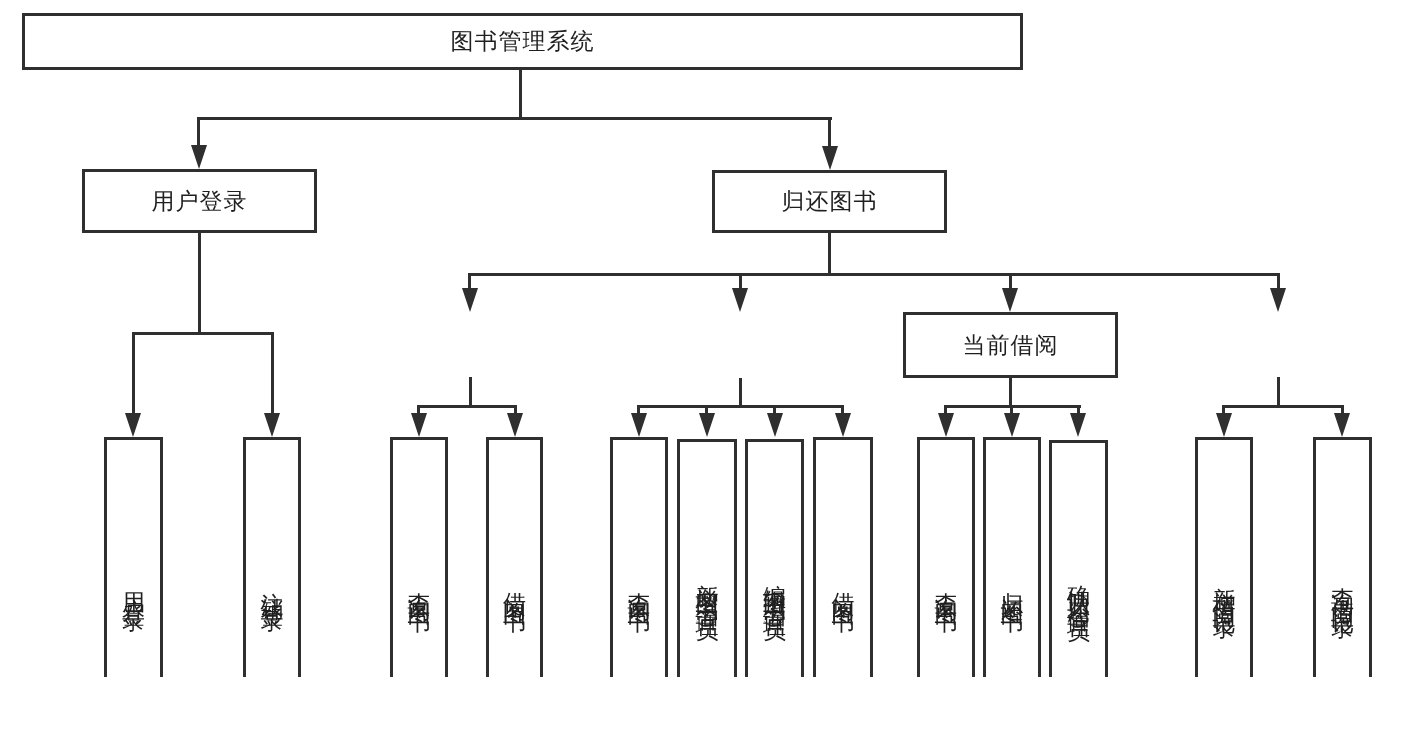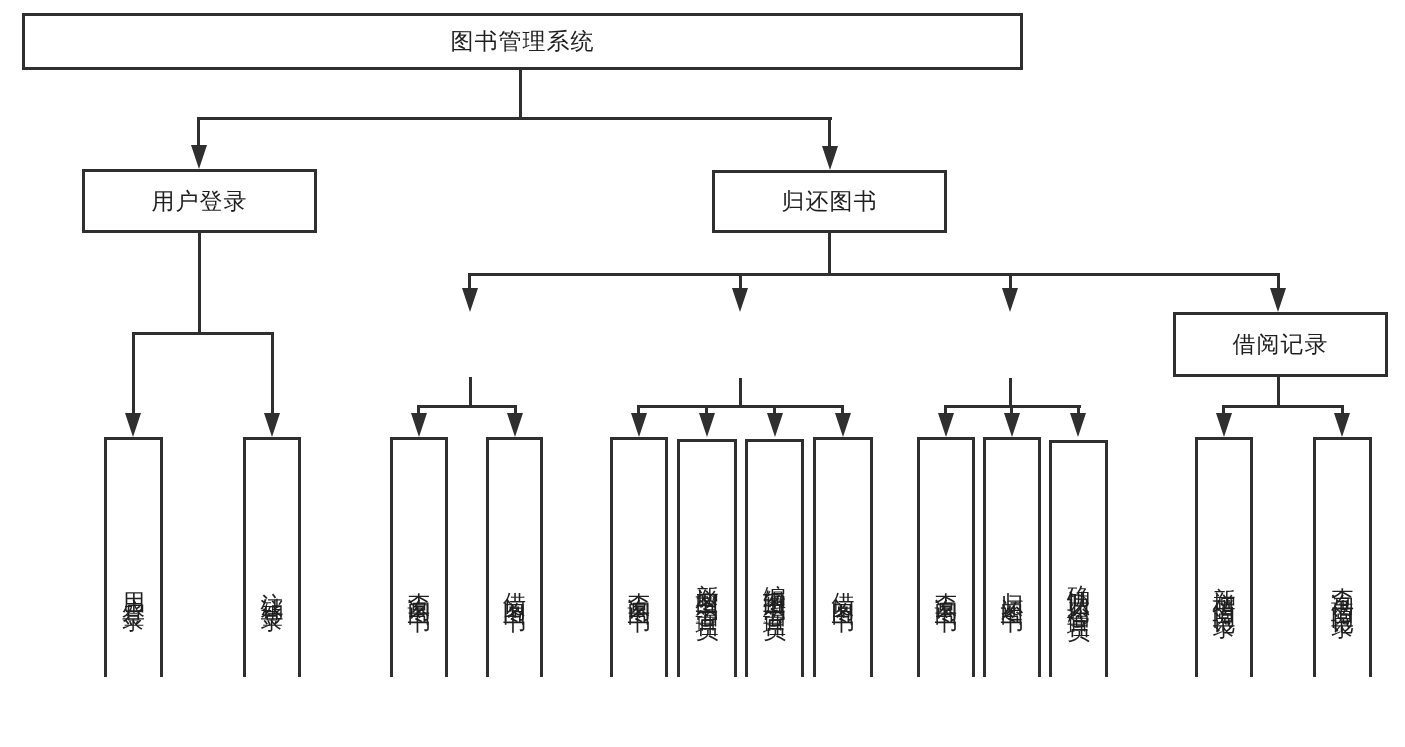--- a/index.html
+++ b/index.html
@@ -84,24 +84,24 @@
   <div class="node" style="left:82px; top:169px; width:235px; height:64px;">
     <span>用户登录</span>
   </div>
 
   <div class="node" style="left:712px; top:170px; width:235px; height:63px;">
     <span>归还图书</span>
   </div>
 
 
 
-
-  <div class="node" style="left:1173px; top:312px; width:215px; height:65px;">
-    <span>借阅记录</span>
-  </div>
+  <div class="node" style="left:903px; top:312px; width:215px; height:66px;">
+    <span>当前借阅</span>
+  </div>
+
 
   <div class="vnode" style="left:104px; top:437px; width:59px; height:297px;">
     <span class="vtext">用户登录</span>
   </div>
 
   <div class="vnode" style="left:243px; top:437px; width:58px; height:297px;">
     <span class="vtext">注销登录</span>
   </div>
 
   <div class="vnode" style="left:390px; top:437px; width:58px; height:297px;">

